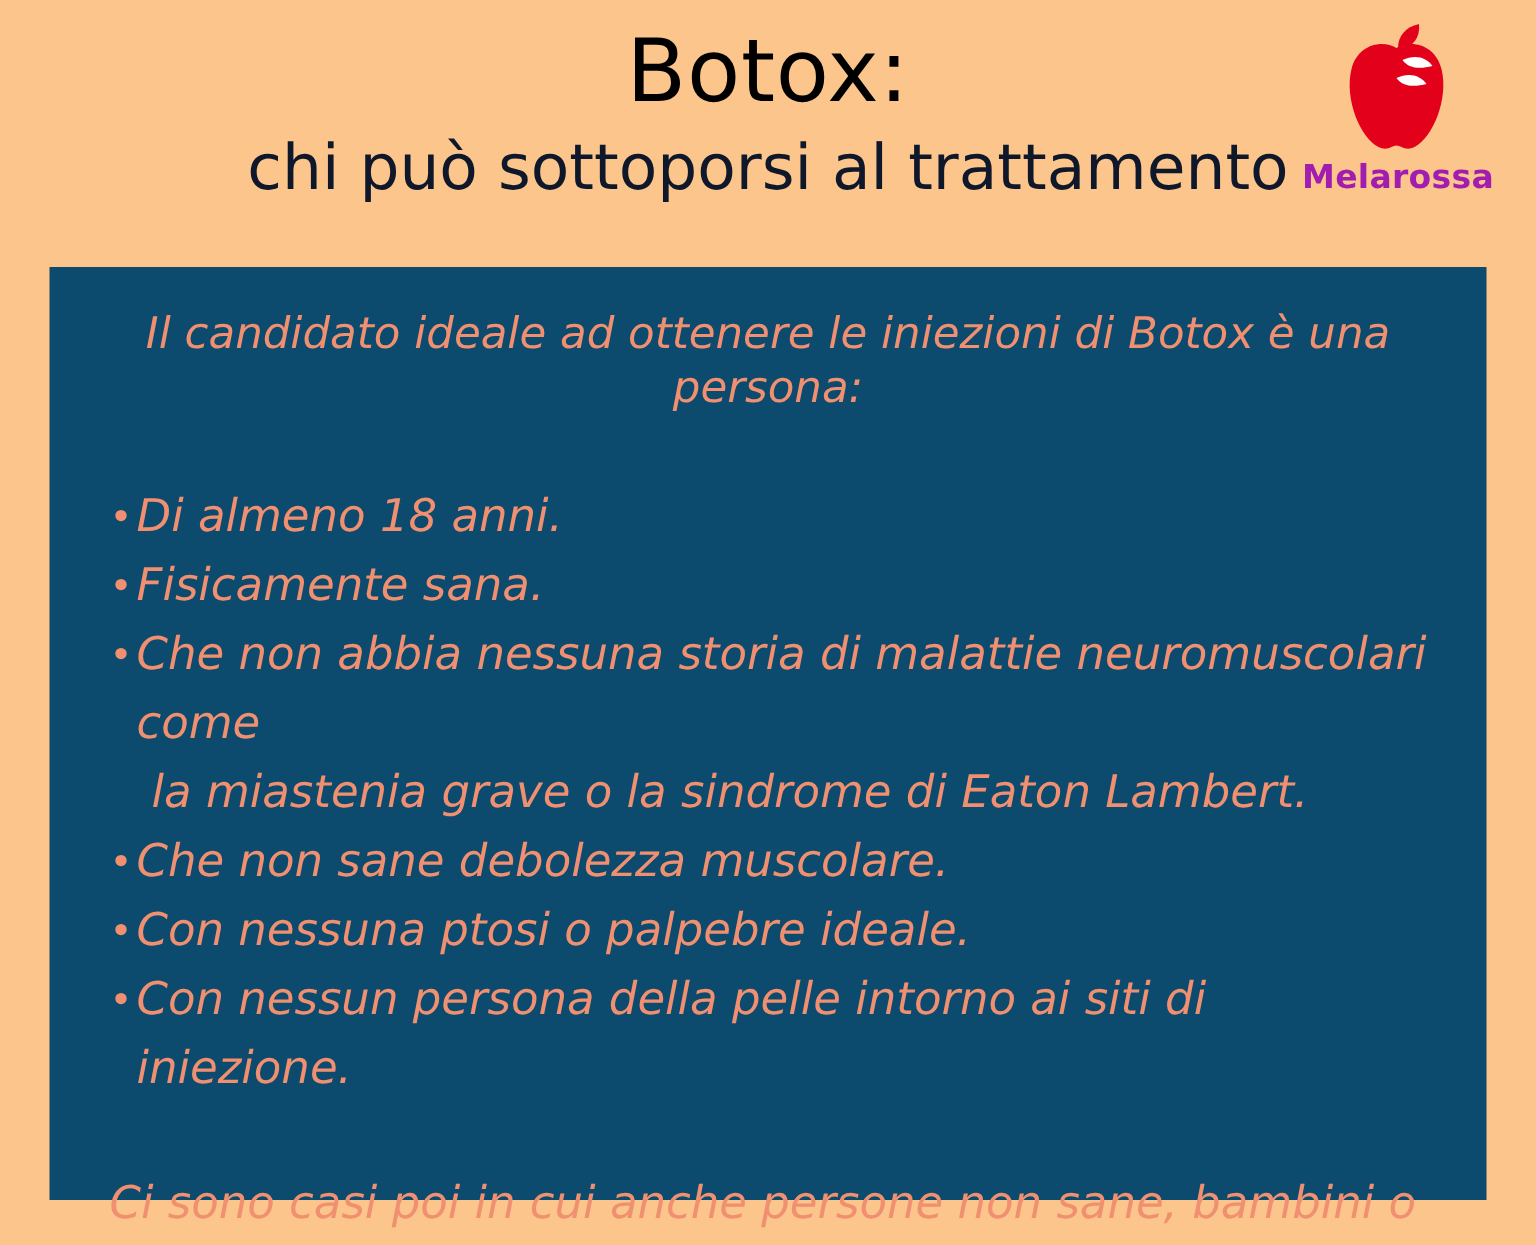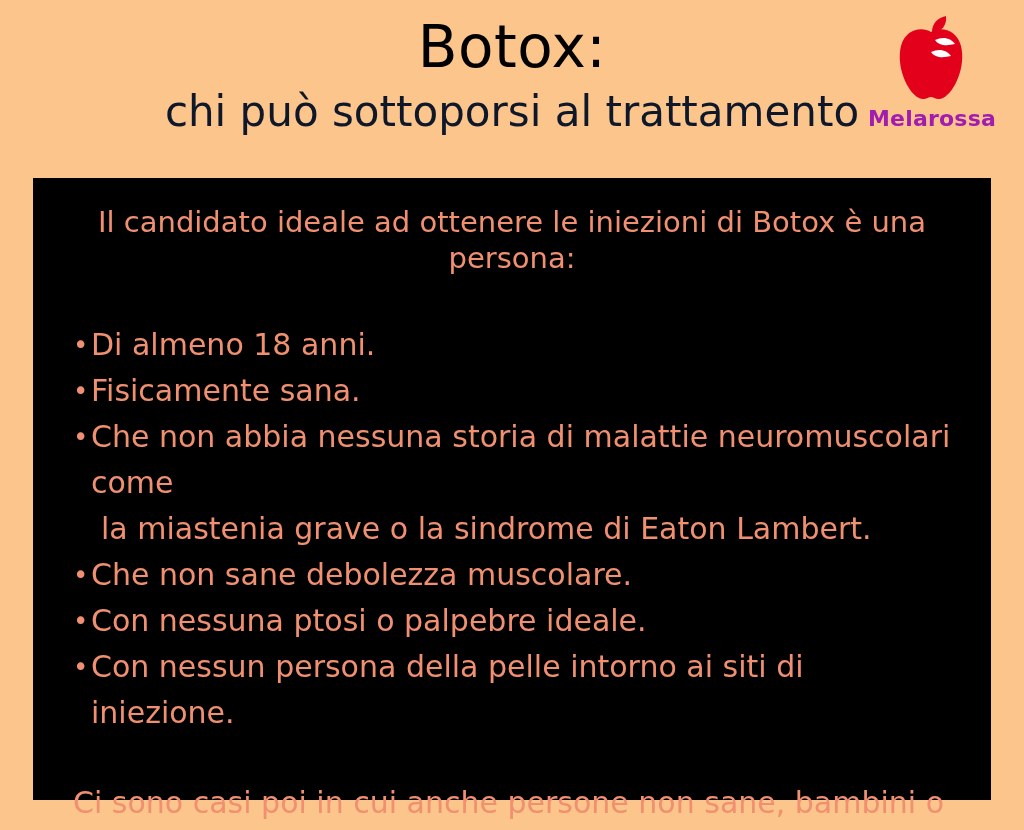--- a/index.html
+++ b/index.html
@@ -69,23 +69,24 @@
     margin-top: 2px;
     font-family: "DejaVu Sans", sans-serif;
     text-align: right;
   }
   .card {
     position: absolute;
     left: 33px;
     top: 178px;
     width: 958px;
     height: 622px;
-    background: #000000;
+    background: #0c4a6e;
     box-sizing: border-box;
     padding: 26px 40px 20px 40px;
+    font-style: italic;
   }
   .intro {
     color: #f09070;
     font-size: 29px;
     line-height: 36px;
     text-align: center;
     font-family: "DejaVu Sans", sans-serif;
   }
   .bullets {
     margin-top: 46px;

